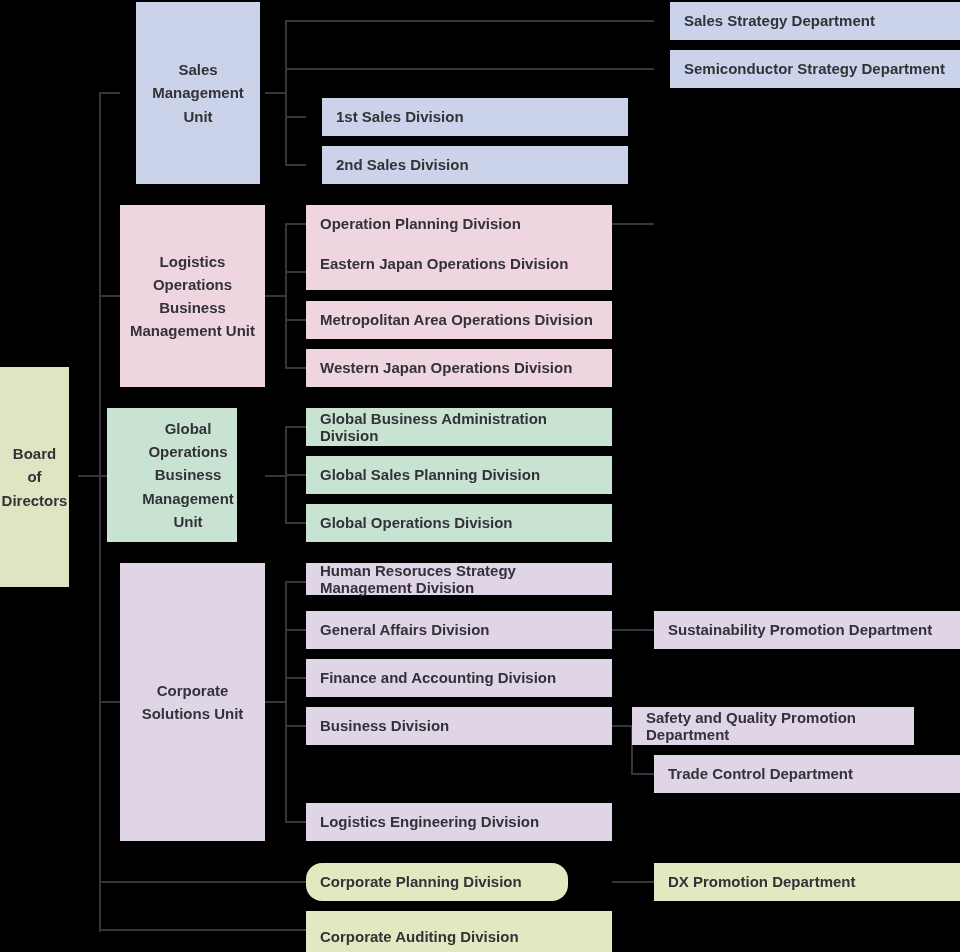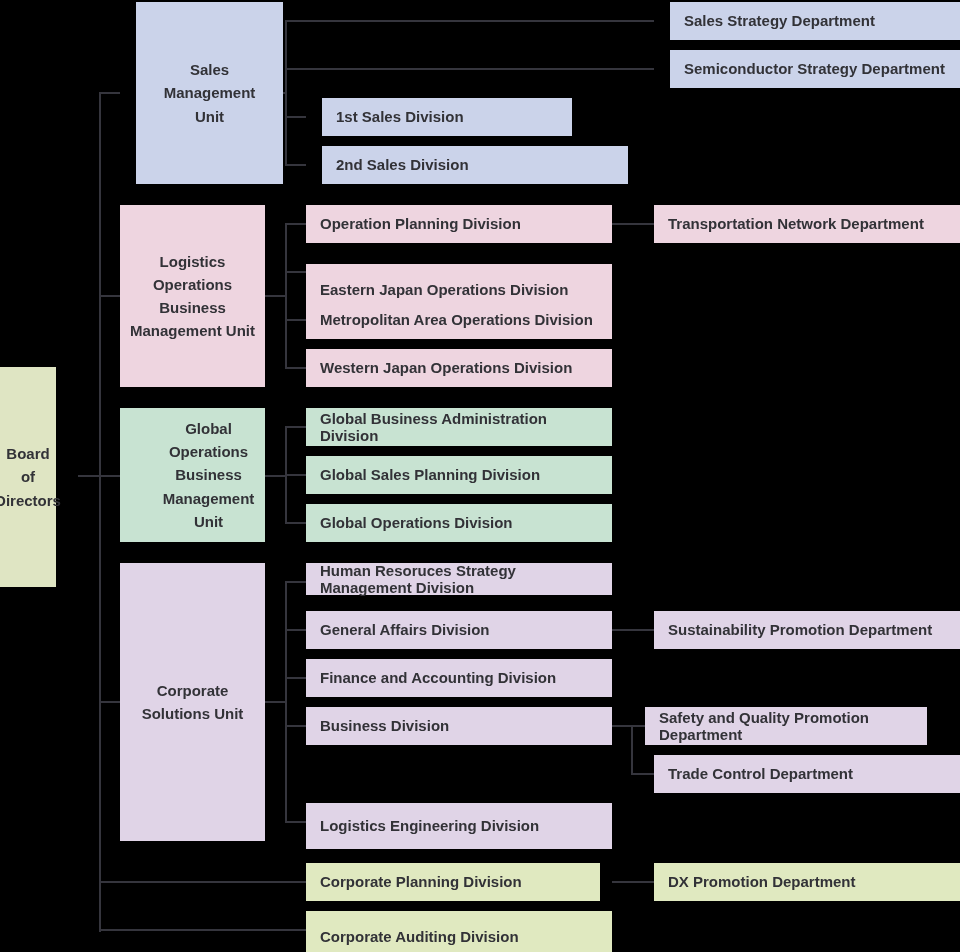--- a/index.html
+++ b/index.html
@@ -86,57 +86,56 @@
   <div class="line" style="left:286px;top:629px;width:20px;height:2px;"></div>
   <div class="line" style="left:286px;top:677px;width:20px;height:2px;"></div>
   <div class="line" style="left:286px;top:725px;width:20px;height:2px;"></div>
   <div class="line" style="left:286px;top:821px;width:20px;height:2px;"></div>
   <div class="line" style="left:612px;top:629px;width:42px;height:2px;"></div>
   <div class="line" style="left:612px;top:725px;width:42px;height:2px;"></div>
   <div class="line" style="left:631px;top:725px;width:2px;height:50px;"></div>
   <div class="line" style="left:631px;top:773px;width:23px;height:2px;"></div>
   <div class="line" style="left:612px;top:881px;width:42px;height:2px;"></div>
 
-  <div class="node center c-board" style="left:0px;top:367px;width:56px;height:220px;">Board
+  <div class="node center c-board" style="left:0px;top:367px;width:69px;height:220px;">Board
 of
 Directors</div>
 
-  <div class="node center c-sales" style="left:120px;top:2px;width:147px;height:182px;">Sales
+  <div class="node center c-sales" style="left:120px;top:2px;width:124px;height:182px;">Sales
 Management
 Unit</div>
   <div class="node left c-sales" style="left:654px;top:2px;width:306px;height:38px;">Sales Strategy Department</div>
   <div class="node left c-sales" style="left:654px;top:50px;width:336px;height:38px;">Semiconductor Strategy Department</div>
-  <div class="node left c-sales" style="left:306px;top:98px;width:250px;height:38px;">1st Sales Division</div>
+  <div class="node left c-sales" style="left:306px;top:98px;width:306px;height:38px;">1st Sales Division</div>
   <div class="node left c-sales" style="left:306px;top:146px;width:306px;height:38px;">2nd Sales Division</div>
 
   <div class="node center c-logistics" style="left:120px;top:205px;width:145px;height:182px;">Logistics
 Operations
 Business
 Management Unit</div>
   <div class="node left c-logistics" style="left:306px;top:205px;width:306px;height:38px;">Operation Planning Division</div>
-  <div class="node left c-logistics" style="left:654px;top:205px;width:306px;height:38px;">Transportation Network Department</div>
-  <div class="node left c-logistics" style="left:306px;top:264px;width:306px;height:52px;">Eastern Japan Operations Division</div>
+  <div class="node left c-logistics" style="left:306px;top:238px;width:306px;height:52px;">Eastern Japan Operations Division</div>
   <div class="node left c-logistics" style="left:306px;top:301px;width:306px;height:38px;">Metropolitan Area Operations Division</div>
   <div class="node left c-logistics" style="left:306px;top:349px;width:306px;height:38px;">Western Japan Operations Division</div>
 
-  <div class="node center c-global" style="left:120px;top:408px;width:145px;height:134px;padding-left:32px;">Global Operations
+  <div class="node center c-global" style="left:107px;top:408px;width:130px;height:134px;padding-left:32px;">Global Operations
 Business
 Management Unit</div>
   <div class="node left c-global" style="left:306px;top:408px;width:306px;height:38px;">Global Business Administration Division</div>
   <div class="node left c-global" style="left:306px;top:456px;width:306px;height:38px;">Global Sales Planning Division</div>
   <div class="node left c-global" style="left:306px;top:504px;width:306px;height:38px;">Global Operations Division</div>
 
   <div class="node center c-corporate" style="left:120px;top:563px;width:145px;height:278px;">Corporate
 Solutions Unit</div>
   <div class="node left c-corporate" style="left:306px;top:563px;width:306px;height:32px;">Human Resoruces Strategy Management Division</div>
   <div class="node left c-corporate" style="left:306px;top:611px;width:306px;height:38px;">General Affairs Division</div>
   <div class="node left c-corporate" style="left:654px;top:611px;width:306px;height:38px;">Sustainability Promotion Department</div>
   <div class="node left c-corporate" style="left:306px;top:659px;width:306px;height:38px;">Finance and Accounting Division</div>
   <div class="node left c-corporate" style="left:306px;top:707px;width:306px;height:38px;">Business Division</div>
-  <div class="node left c-corporate" style="left:645px;top:707px;width:282px;height:38px;">Safety and Quality Promotion Department</div>
+  <div class="node left c-corporate" style="left:632px;top:707px;width:282px;height:38px;">Safety and Quality Promotion Department</div>
   <div class="node left c-corporate" style="left:654px;top:755px;width:306px;height:38px;text-align:right;">Trade Control Department</div>
-  <div class="node left c-corporate" style="left:306px;top:803px;width:306px;height:46px;">Logistics Engineering Division</div>
+  <div class="node left c-corporate" style="left:306px;top:803px;width:306px;height:38px;">Logistics Engineering Division</div>
 
-  <div class="node left c-bottom" style="left:306px;top:863px;width:294px;height:38px;">Corporate Planning Division</div>
+  <div class="node left c-bottom" style="left:306px;top:863px;width:262px;height:38px;border-radius:16px;">Corporate Planning Division</div>
   <div class="node left c-bottom" style="left:654px;top:863px;width:306px;height:38px;">DX Promotion Department</div>
   <div class="node left c-bottom" style="left:306px;top:911px;width:306px;height:52px;">Corporate Auditing Division</div>
 
 </div>
 
 </body></html>

